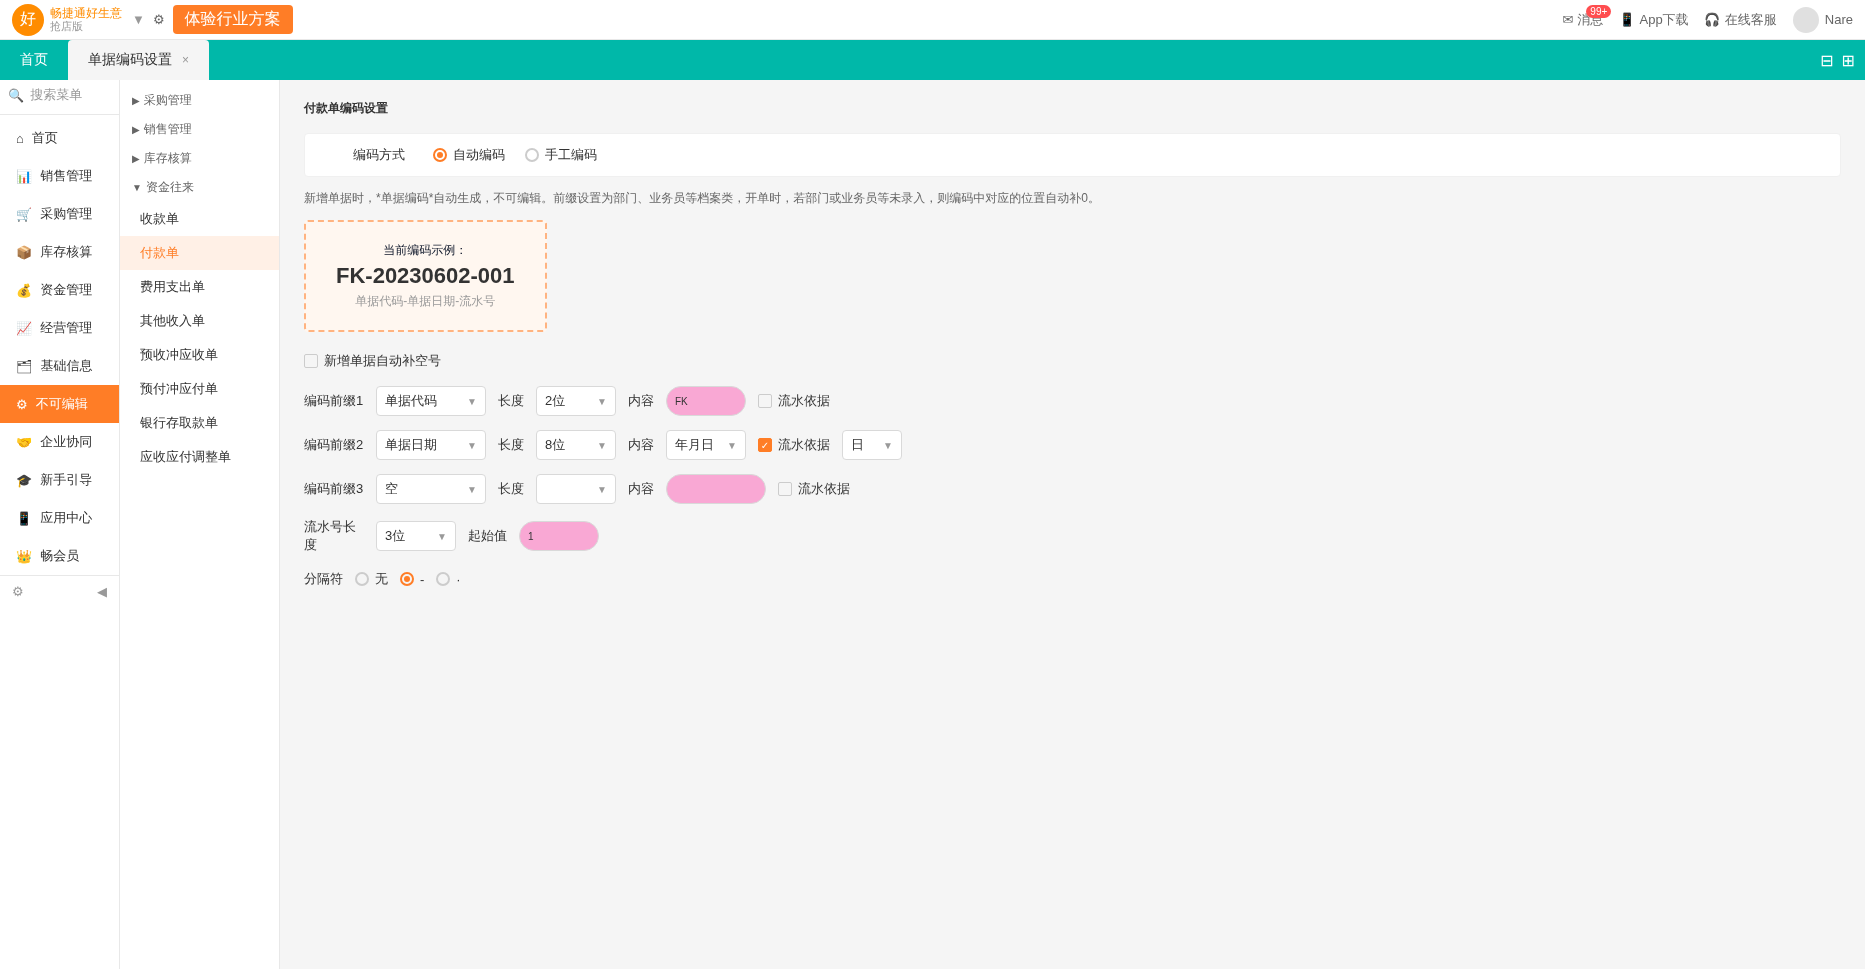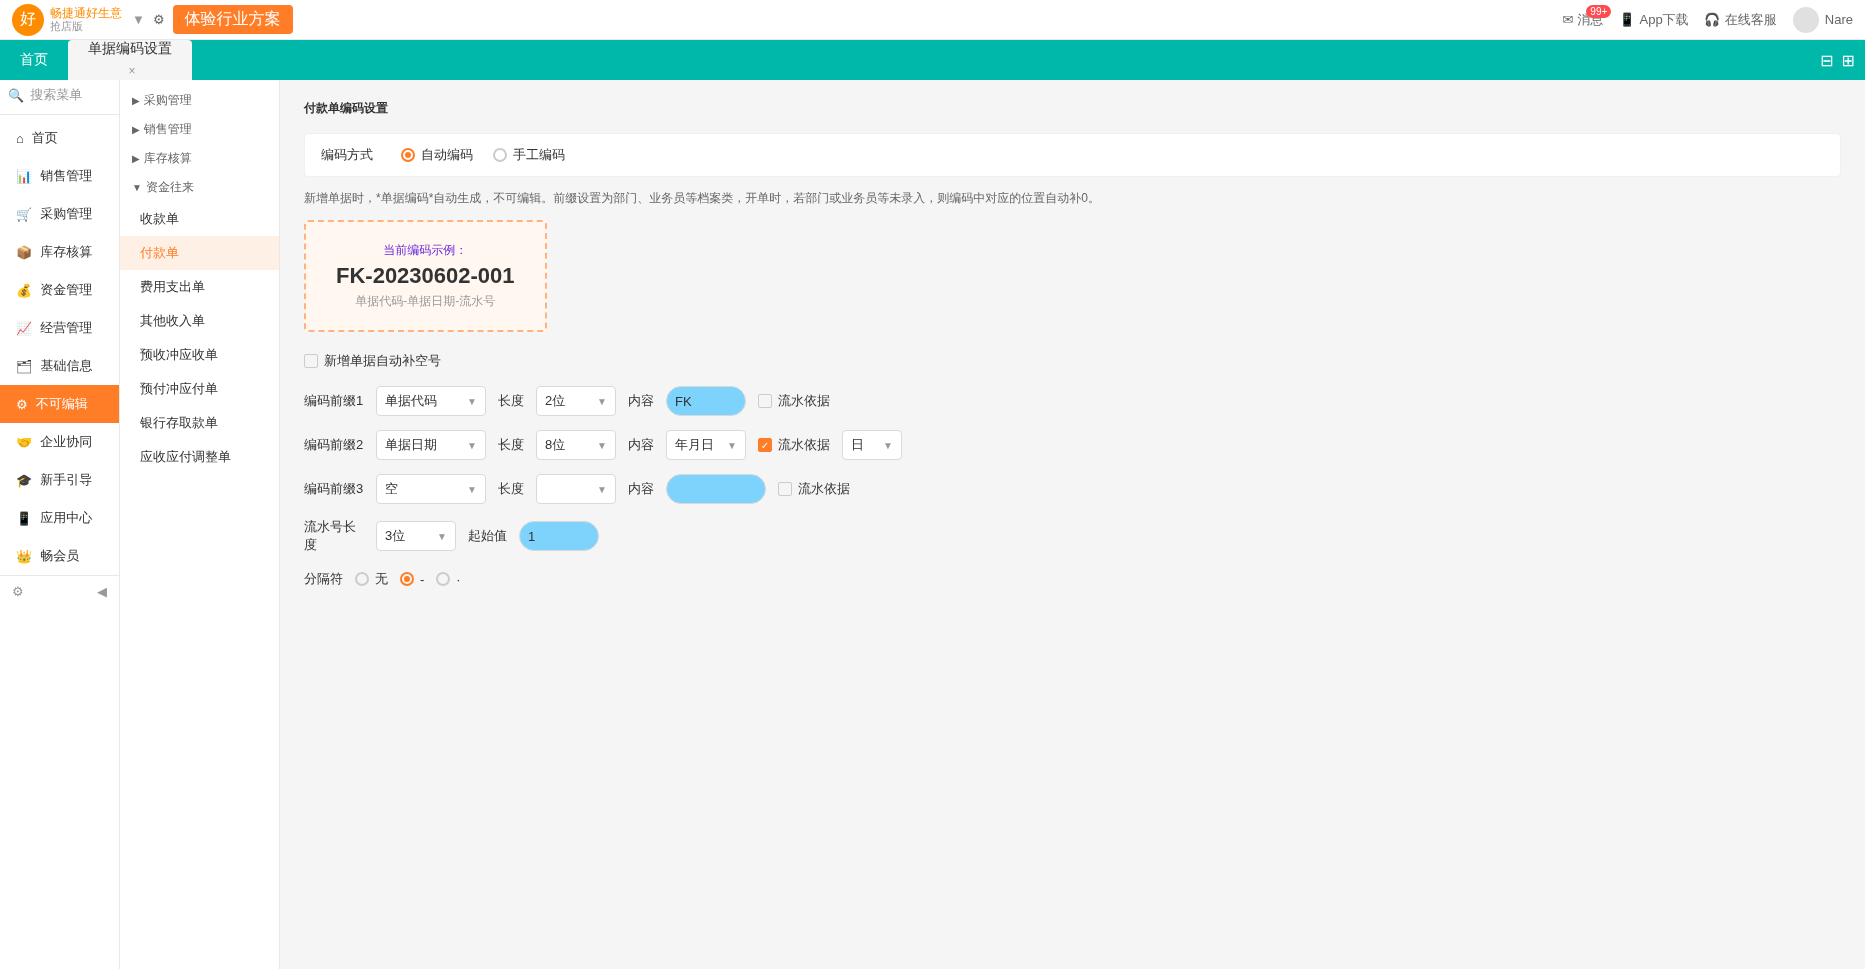--- a/index.html
+++ b/index.html
@@ -13,21 +13,21 @@
     .logo-text { color: #ff8c00; font-size: 12px; line-height: 1.2; }
     .topbar-controls { display: flex; align-items: center; gap: 8px; }
     .topbar-btn { background: #ff7d26; color: white; border: none; border-radius: 4px; padding: 4px 12px; font-size: 16px; cursor: pointer; }
     .topbar-right { display: flex; align-items: center; gap: 16px; font-size: 13px; color: #666; }
     .msg-badge { position: relative; display: inline-flex; align-items: center; gap: 4px; cursor: pointer; }
     .badge { background: #ff4d4f; color: white; font-size: 10px; border-radius: 8px; padding: 1px 4px; position: absolute; top: -6px; right: -8px; }
 
     
     .navtabs { height: 40px; background: #00b8a9; display: flex; align-items: center; padding: 0 0; flex-shrink: 0; }
     .navtab { padding: 0 20px; height: 40px; display: flex; align-items: center; color: white; font-size: 14px; cursor: pointer; gap: 6px; }
-    .navtab.active { background: #f5f5f5; color: #333; border-radius: 4px 4px 0 0; flex-direction: column; }
+    .navtab.active { background: #f5f5f5; color: #333; border-radius: 4px 4px 0 0; }
     .navtab-close { font-size: 12px; color: #999; cursor: pointer; margin-left: 4px; }
     .nav-actions { margin-left: auto; display: flex; align-items: center; gap: 8px; padding-right: 10px; }
     .nav-action-btn { color: white; background: none; border: none; cursor: pointer; font-size: 16px; }
 
     
     .main-layout { display: flex; flex: 1; overflow: hidden; }
 
     
     .leftnav { width: 130px; background: #fff; border-right: 1px solid #e8e8e8; overflow-y: auto; flex-shrink: 0; }
     .leftnav-item { padding: 10px 16px; font-size: 13px; color: #333; cursor: pointer; display: flex; align-items: center; gap: 8px; }
@@ -36,42 +36,42 @@
     
     .secondary-sidebar { width: 160px; background: #fff; border-right: 1px solid #e8e8e8; overflow-y: auto; flex-shrink: 0; padding: 6px 0; }
     .sec-item { padding: 8px 20px; font-size: 13px; color: #333; cursor: pointer; }
     .sec-item.active { color: #ff7d26; background: #fff0e6; }
     .sec-group { padding: 6px 12px; font-size: 12px; color: #666; display: flex; align-items: center; gap: 4px; cursor: pointer; }
     .sec-group-arrow { font-size: 10px; }
 
     
     .content { flex: 1; overflow-y: auto; padding: 20px 24px; background: #f5f5f5; }
     .page-title { font-size: 12px; font-weight: bold; color: #333; margin-bottom: 16px; }
-    .radio-group { display: flex; align-items: center; gap: 20px; }
+    .radio-group { display: flex; align-items: center; gap: 20px; margin-left: 32px; }
     .radio-item { display: flex; align-items: center; gap: 6px; cursor: pointer; font-size: 13px; }
 
     
     .info-text { font-size: 12px; color: #666; margin: 12px 0; line-height: 1.6; }
 
     
     .preview-box { border: 2px dashed #ffb380; background: #fff7f0; border-radius: 4px; padding: 20px 30px; display: inline-block; margin-bottom: 20px; text-align: center; }
-    .preview-label { font-size: 12px; color: #6d28d9; margin-bottom: 4px; }
+    .preview-label { font-size: 12px; color: #0f172a; margin-bottom: 4px; }
     .preview-code { font-size: 22px; font-weight: bold; color: #333; }
     .preview-sub { font-size: 12px; color: #999; margin-top: 4px; }
 
     
     .checkbox-row { display: flex; align-items: center; gap: 6px; margin-bottom: 16px; font-size: 13px; }
     .checkbox-box { width: 14px; height: 14px; border: 1px solid #ccc; border-radius: 2px; }
 
     
     .form-row { display: flex; align-items: center; gap: 12px; margin-bottom: 14px; flex-wrap: wrap; }
     .form-label { font-size: 13px; color: #333; width: 60px; flex-shrink: 0; }
     .form-select { height: 30px; border: 1px solid #d9d9d9; border-radius: 4px; padding: 0 8px; font-size: 13px; background: #fff; min-width: 100px; display: flex; align-items: center; justify-content: space-between; cursor: pointer; }
     .form-select-arrow { color: #999; font-size: 10px; }
-    .form-input { height: 30px; border: 1px solid #d9d9d9; border-radius: 15px; padding: 0 8px; font-size: 13px; background: #7dd3fc; min-width: 80px; display: flex; align-items: center; color: #999; }
+    .form-input { height: 30px; border: 1px solid #d9d9d9; border-radius: 15px; padding: 0 8px; font-size: 10px; background: #f9a8d4; min-width: 80px; display: flex; align-items: center; color: #999; }
     .form-item { display: flex; align-items: center; gap: 6px; font-size: 13px; }
     .checkbox-checked { width: 14px; height: 14px; background: #ff7d26; border: 1px solid #ff7d26; border-radius: 2px; display: inline-flex; align-items: center; justify-content: center; color: white; font-size: 10px; }
 
     
     .separator-row { display: flex; align-items: center; gap: 12px; margin-bottom: 16px; font-size: 13px; margin-top: 16px; }
 
     
     .bottom-bar { height: 56px; background: #fff; border-top: 1px solid #e8e8e8; display: flex; align-items: center; justify-content: flex-end; padding: 0 24px; flex-shrink: 0; }
     .save-btn { background: #ff7d26; color: white; border: none; border-radius: 4px; padding: 8px 32px; font-size: 14px; cursor: pointer; }
 

